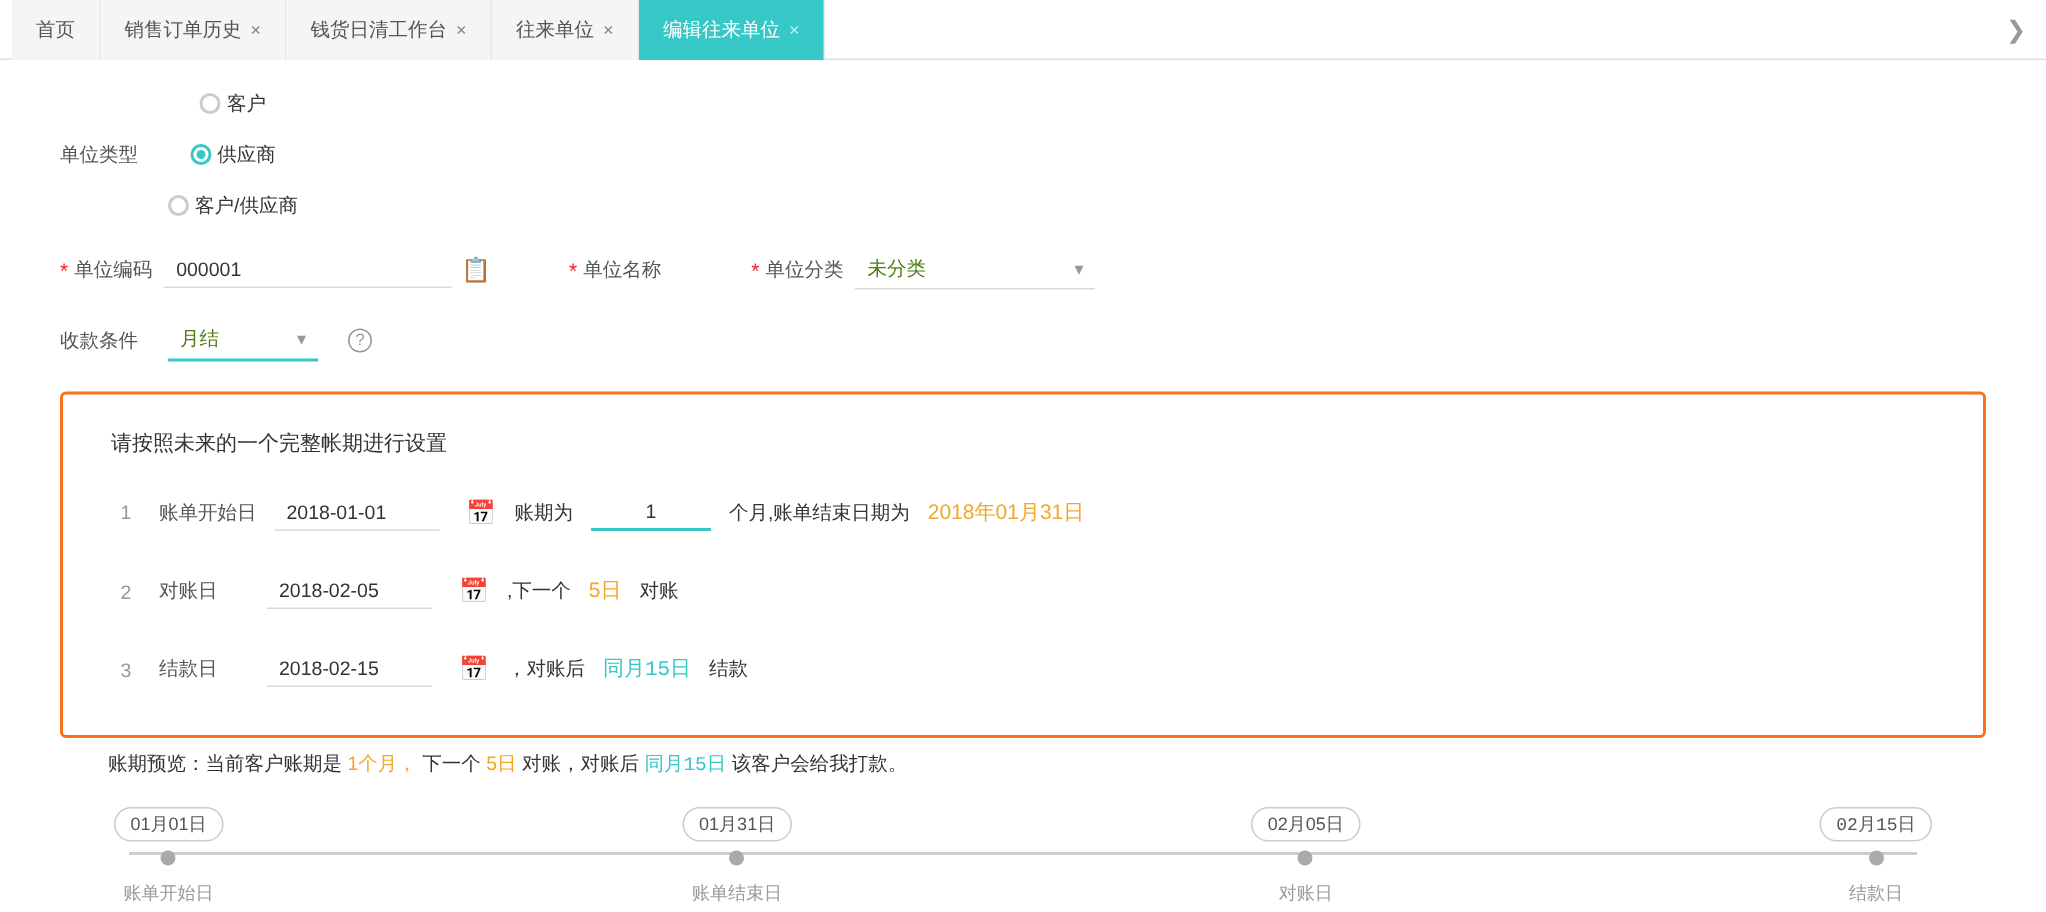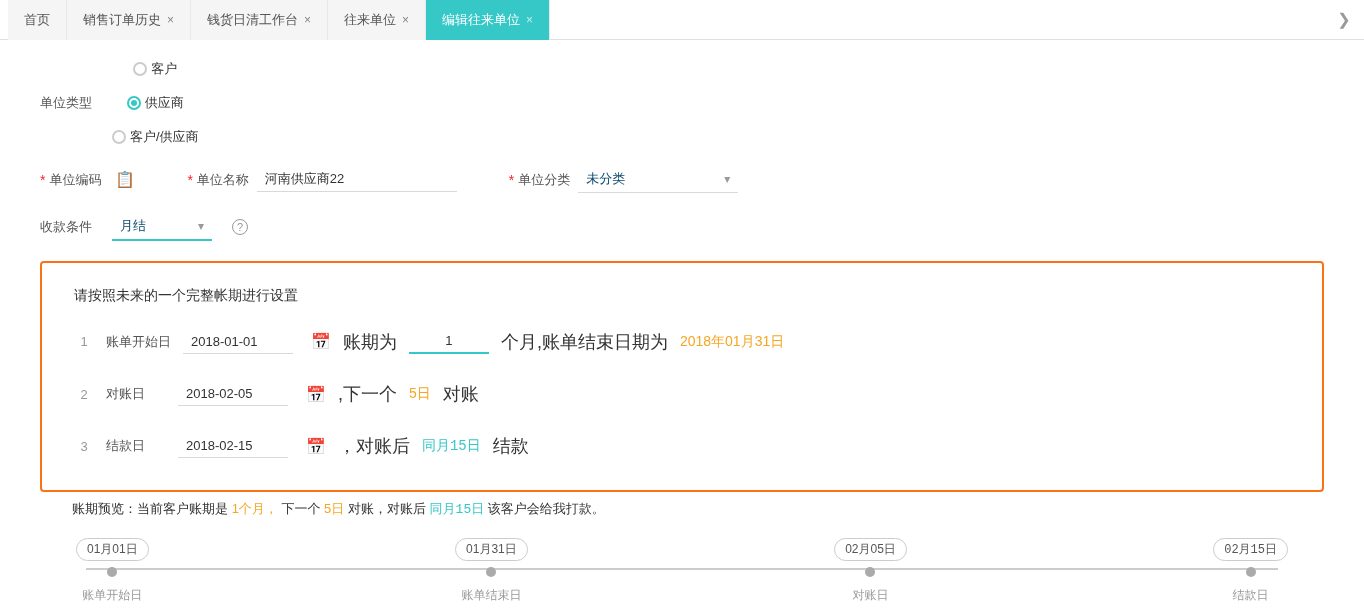--- a/index.html
+++ b/index.html
@@ -129,21 +129,21 @@
     .select-field {
       display: flex;
       align-items: center;
       border-bottom: 1px solid #d9d9d9;
       padding: 4px 8px;
       min-width: 120px;
       cursor: pointer;
     }
     .select-field .value {
       flex: 1;
-      color: #0c4a6e;
+      color: #4d7c0f;
       font-size: 13px;
     }
     .chevron-down {
       color: #999;
       font-size: 12px;
       margin-left: 8px;
     }
     .help-icon {
       width: 16px;
       height: 16px;
@@ -202,21 +202,21 @@
       border: none;
       border-bottom: 2px solid #36c7c7;
       padding: 4px 8px;
       font-size: 13px;
       color: #333;
       outline: none;
       width: 80px;
       text-align: center;
     }
     .row-desc {
-      font-size: 18px;
+      font-size: 13px;
       color: #333;
       text-align: center;
     }
     .highlight-orange {
       color: #f5a623;
       font-weight: 500;
     }
     .highlight-cyan {
       color: #36c7c7;
       font-weight: 500;
@@ -297,26 +297,26 @@
         <div class="radio-circle"></div>
         <span>客户/供应商</span>
       </div>
     </div>
   </div>
 
   <div class="form-row">
     <div class="field-group">
       <span class="required-star">*</span>
       <span class="form-label">单位编码</span>
+      <input class="text-input" type="text" value="000001" style="">
       <span class="calendar-icon">📋</span>
     </div>
     <div class="field-group">
       <span class="required-star">*</span>
       <span class="form-label">单位名称</span>
-      <input class="text-input" type="text" style="min-width: 200px;" value="河南供应商22">
     </div>
     <div class="field-group">
       <span class="required-star">*</span>
       <span class="form-label">单位分类</span>
       <div class="select-field" style="min-width:160px;">
         <span class="value">未分类</span>
         <span class="chevron-down">▾</span>
       </div>
     </div>
   </div>

